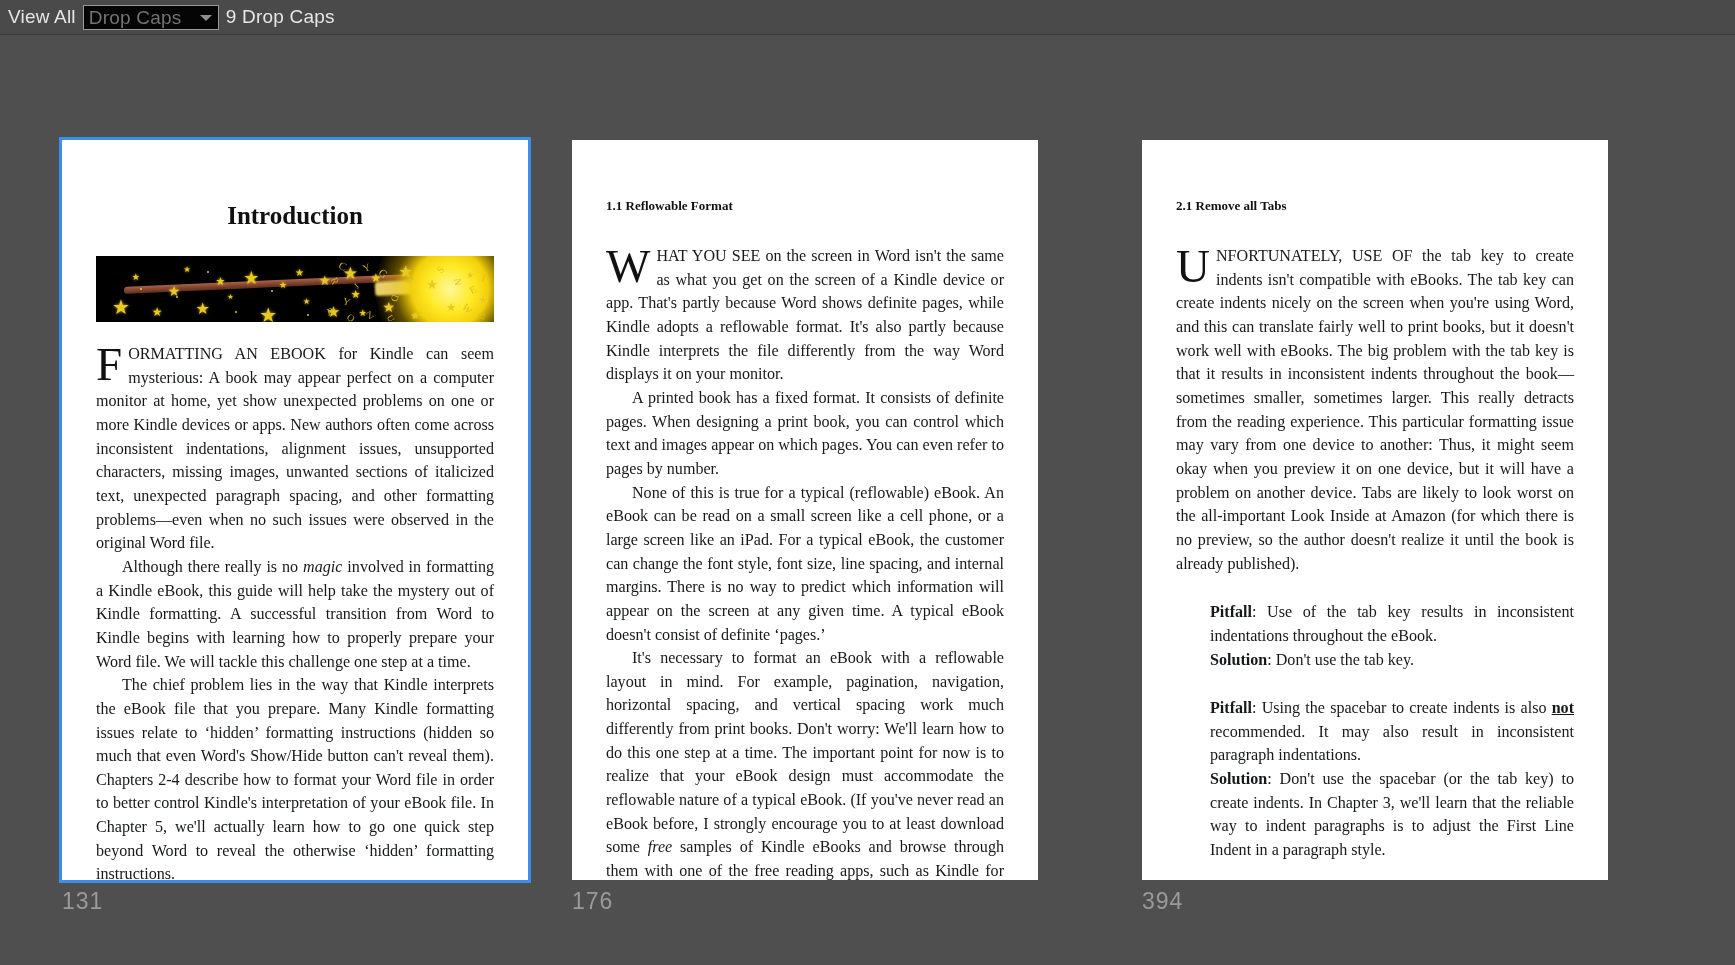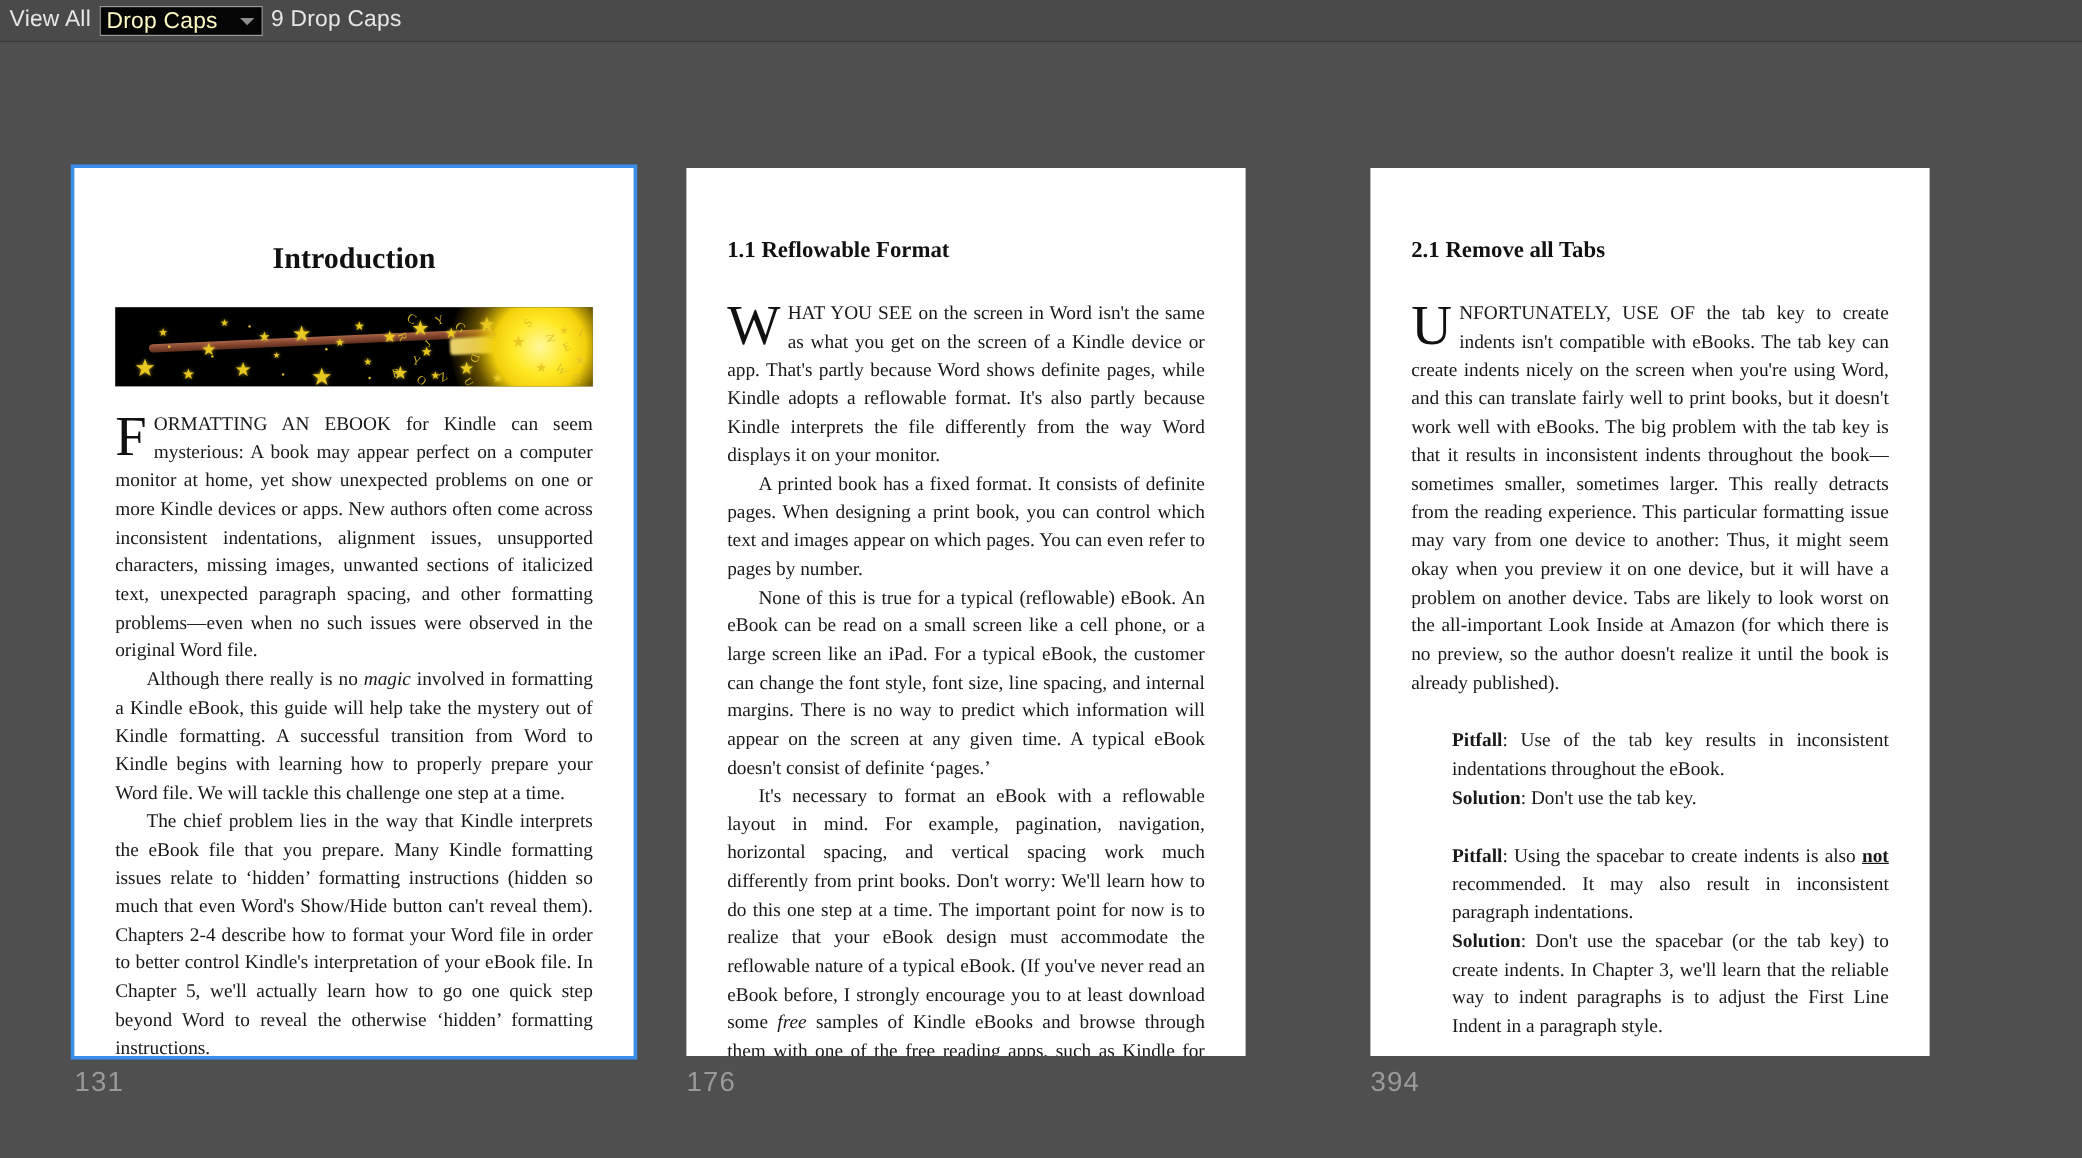--- a/index.html
+++ b/index.html
@@ -32,21 +32,21 @@
     align-items: center;
     background: #050505;
     border: 1px solid #9b9b9b;
     height: 25px;
     min-width: 136px;
     padding: 0 22px 0 5px;
     color: #ffffff;
     font-size: 19px;
     line-height: 1;
   }
-  .combo .combo-val { color:#fef9c3; }
+  .combo .combo-val { color:#737373; }
   .combo .caret {
     position: absolute;
     right: 6px; top: 50%;
     margin-top: -2px;
     width: 0; height: 0;
     border-left: 6px solid transparent;
     border-right: 6px solid transparent;
     border-top: 6px solid #8e8e8e;
   }
 
@@ -88,21 +88,21 @@
     font-family: "Liberation Serif", serif;
     font-weight: bold;
     font-size: 25px;
     text-align: center;
     color: #111;
     margin: 4px 0 0 0;
   }
   .page .shead {
     font-family: "Liberation Serif", serif;
     font-weight: bold;
-    font-size: 19px;
+    font-size: 13px;
     color: #111;
     margin: 0 0 0 0;
   }
   .page .body {
     font-family: "Liberation Serif", serif;
     font-size: 16.1px;
     line-height: 1.47;
     color: #17181a;
     text-align: justify;
     hyphens: auto;

